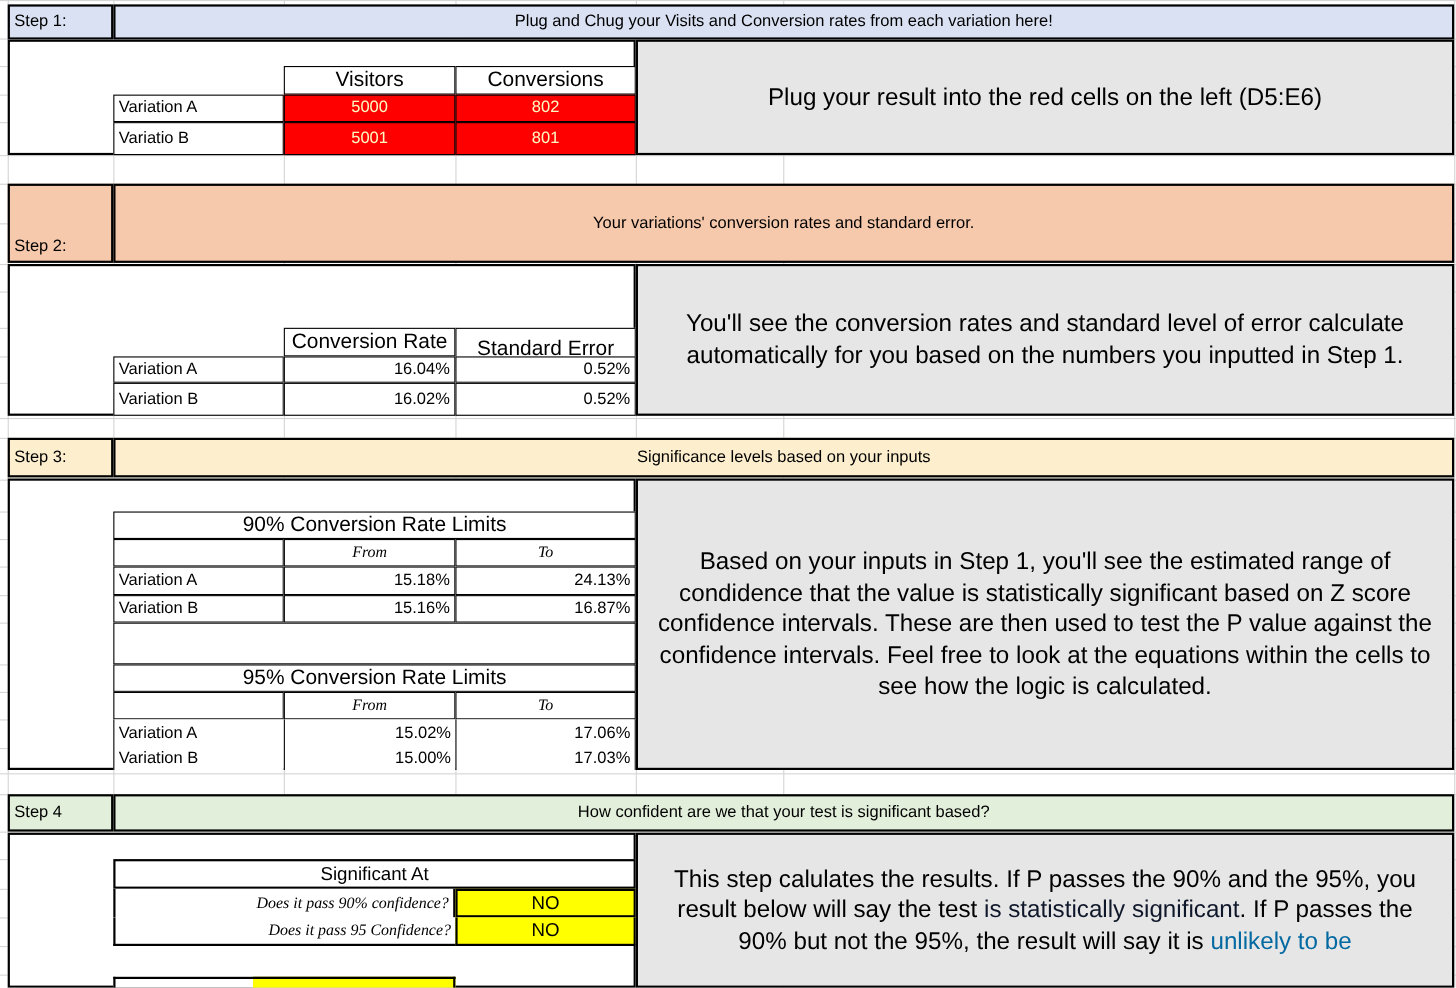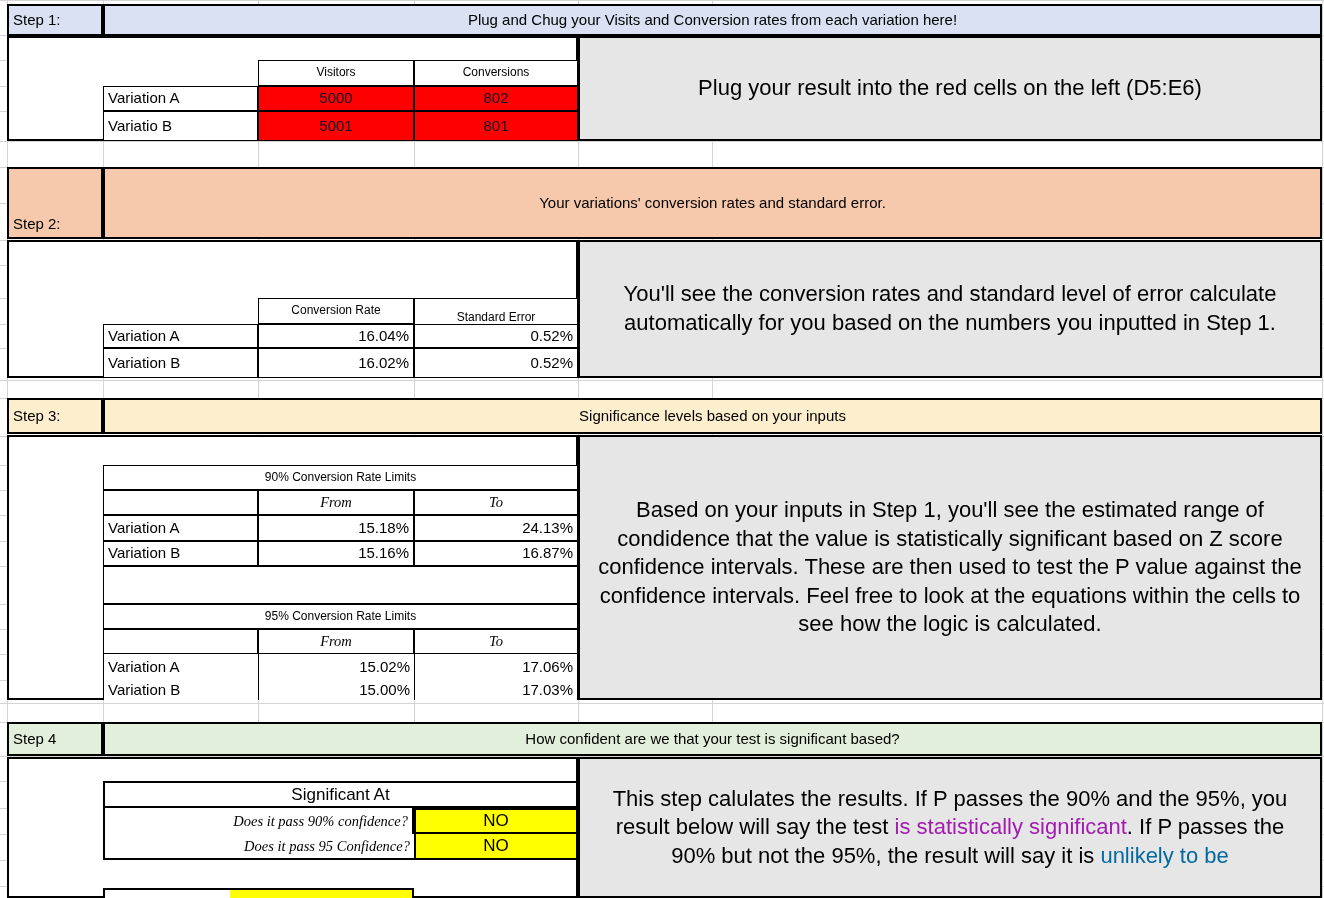--- a/index.html
+++ b/index.html
@@ -23,31 +23,31 @@
   .right{justify-content:flex-end;text-align:right;}
   .left{justify-content:flex-start;text-align:left;}
 
   .bk{border:2px solid #000;}
   .bk-l{border-left:2px solid #000;}
   .bk-r{border-right:2px solid #000;}
   .thin{border:1px solid #000;}
 
   .white{background:#ffffff;}
   .grayblk{background:#e6e6e6;}
-  .redblk{background:#ff0000;color:#0f172a;text-align:center;}
+  .redblk{background:#ff0000;color:#fef9c3;text-align:center;}
   .yellowblk{background:#ffff00;}
 
   .steplabel{font-size:15px;}
   .banner{font-size:15px;}
   .bigtext{font-size:22px;line-height:1.30;display:block;width:100%;
            text-align:center;padding:0 8px;box-sizing:border-box;}
-  .hdr{font-size:12px;}
+  .hdr{font-size:19px;}
   .italic{font-style:italic;font-family:"Liberation Serif", serif;font-size:14.5px;}
   .num{font-size:15px;}
-  .blue{color:#a21caf;}
+  .blue{color:#0f172a;}
   .orange{color:#0369a1;}
 </style>
 </head>
 <body>
 
 <div class="sheet">
 
   <div class="gridlayer">
     <div class="vline" style="left:7px"></div>
     <div class="vline" style="left:103px"></div>

